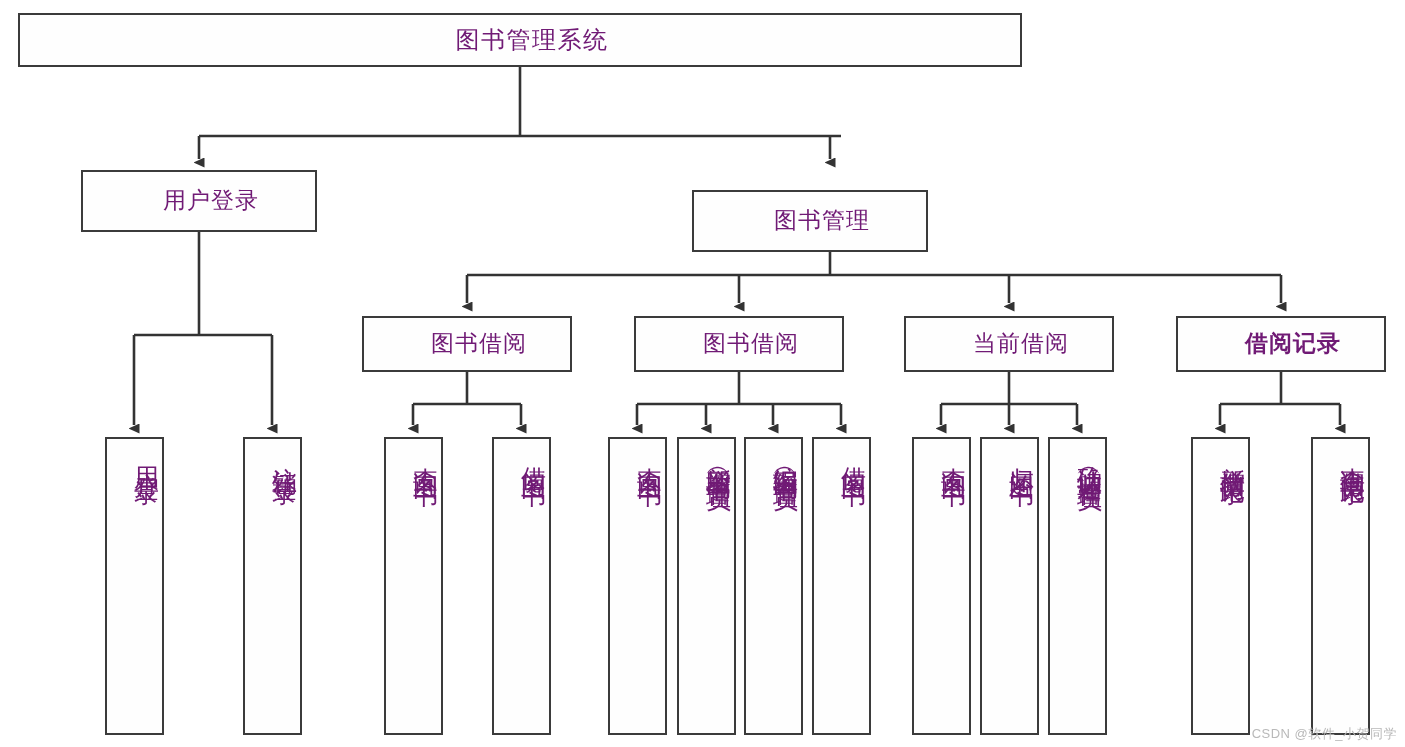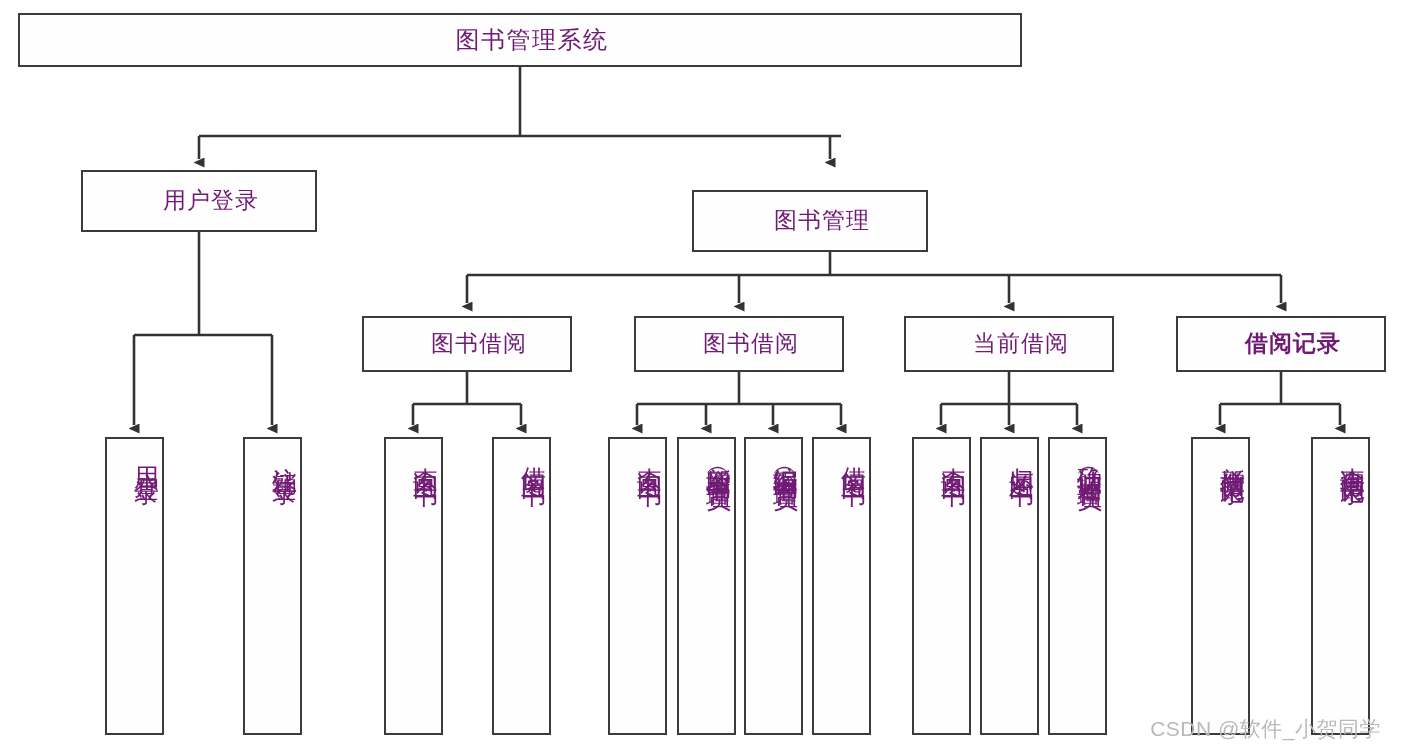--- a/index.html
+++ b/index.html
@@ -63,23 +63,23 @@
     font-size: 25px;
     letter-spacing: 5px;
     line-height: 1;
     white-space: nowrap;
   }
   .node.vert.tall .label {
     letter-spacing: 3px;
   }
   #watermark {
     position: absolute;
-    right: 24px;
+    right: 8px;
     bottom: 4px;
-    font-size: 21px;
+    font-size: 13px;
     color: #b9b9b9;
     white-space: nowrap;
     letter-spacing: 0.5px;
   }
 </style>
 </head>
 <body>
 
 <div id="canvas">
 

